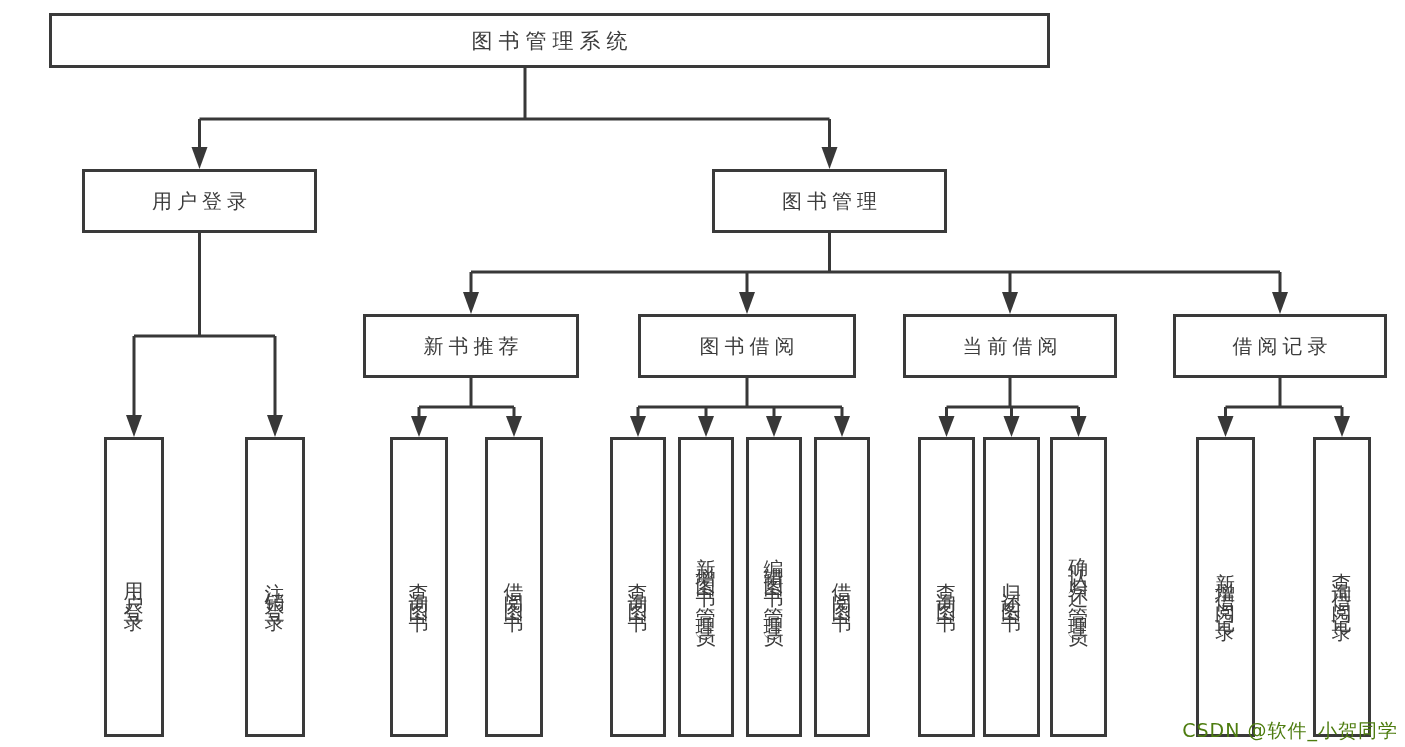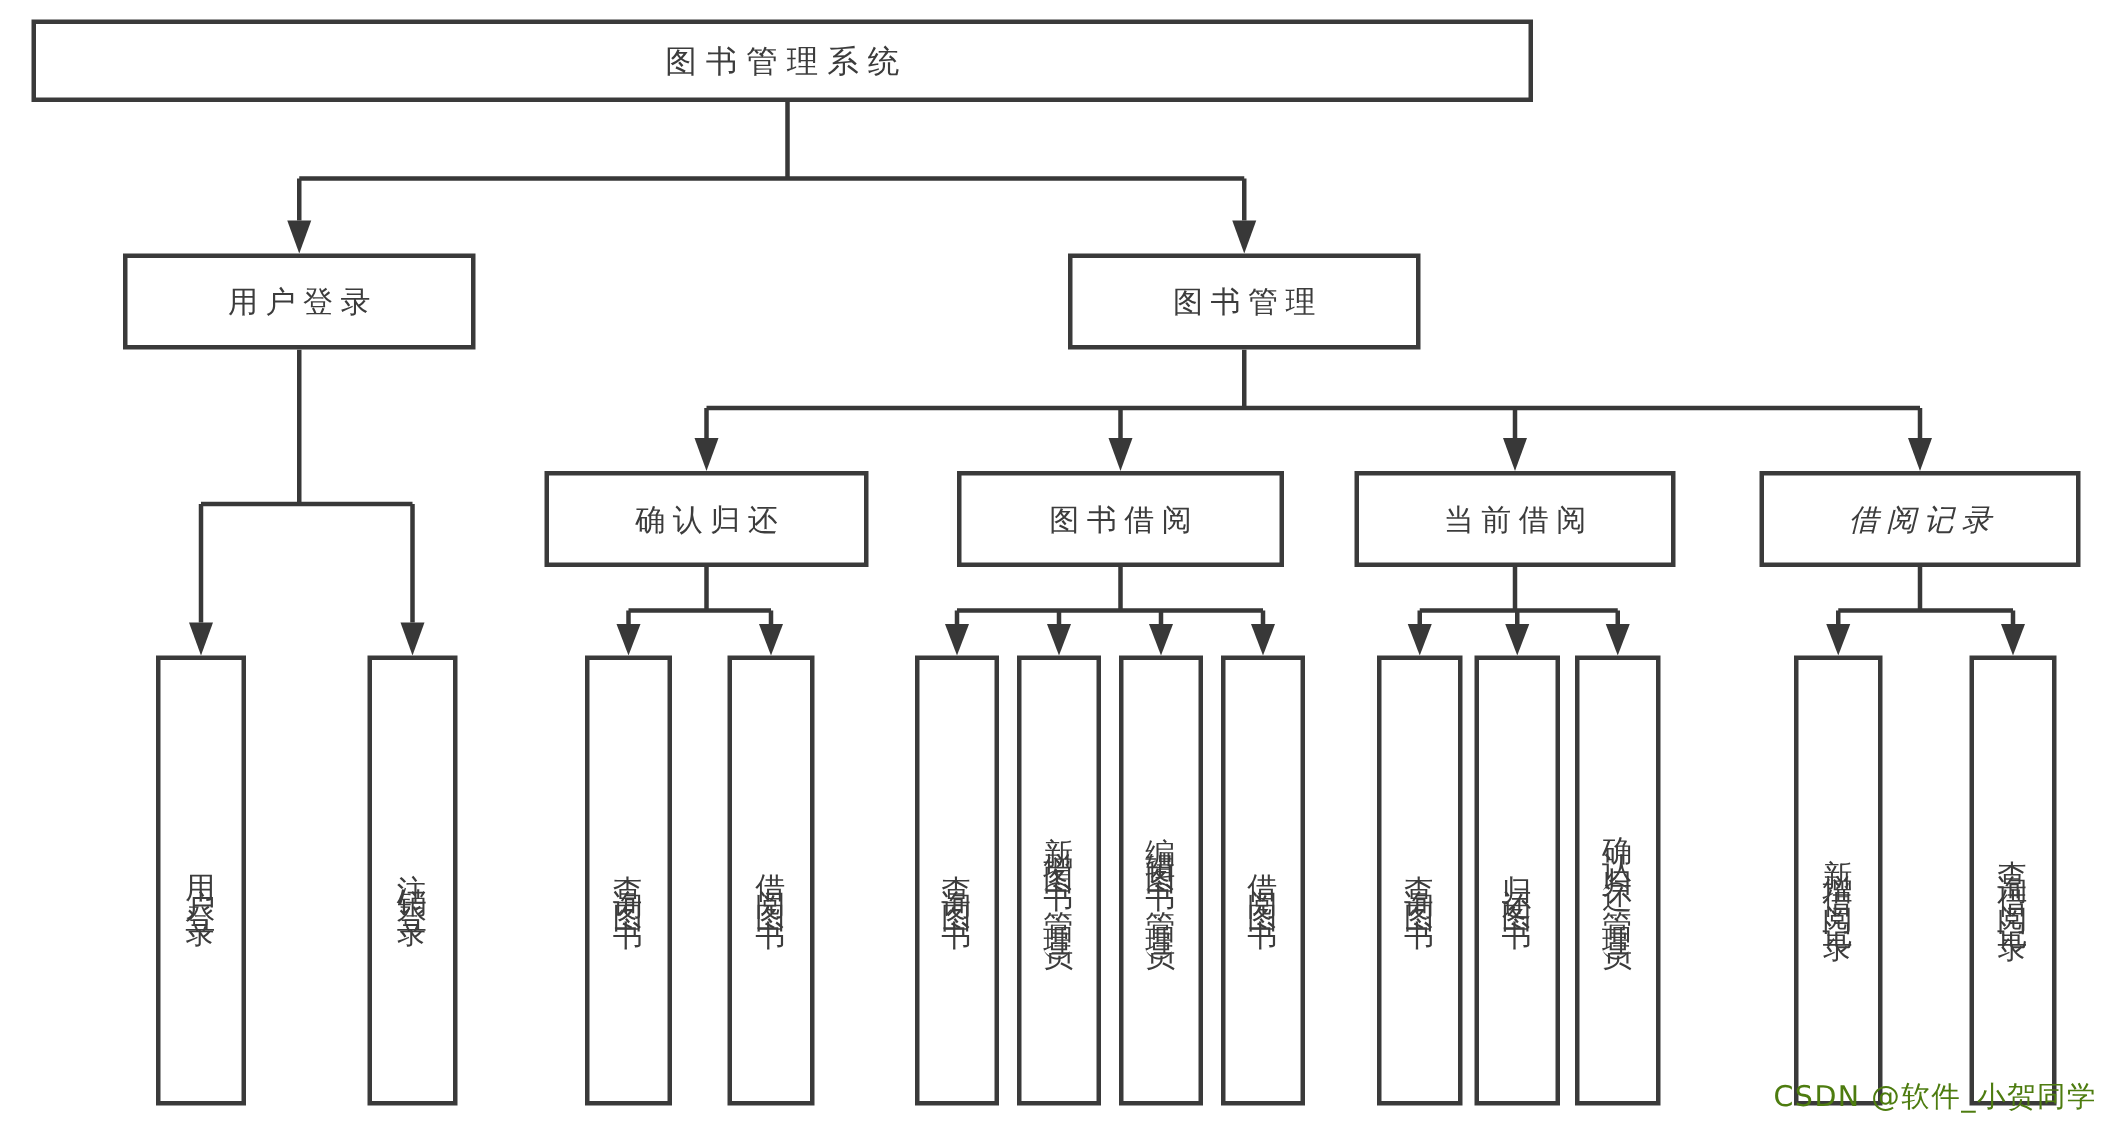--- a/index.html
+++ b/index.html
@@ -46,20 +46,21 @@
   .node-h {
     font-size: 20px;
     letter-spacing: 5px;
     text-indent: 5px;
     white-space: nowrap;
   }
   .node-root {
     font-size: 21px;
     letter-spacing: 6px;
     text-indent: 6px;
+    margin-left: 28px;
   }
   .node-v {
     font-size: 20px;
   }
   .node-v .v-label {
     writing-mode: vertical-rl;
     text-orientation: mixed;
     letter-spacing: 10px;
     line-height: 1;
   }
@@ -127,29 +128,29 @@
   </div>
 
   <div class="node node-h" style="left:82px; top:169px; width:235px; height:64px;">
     <span>用户登录</span>
   </div>
   <div class="node node-h" style="left:712px; top:169px; width:235px; height:64px;">
     <span>图书管理</span>
   </div>
 
   <div class="node node-h" style="left:363px; top:314px; width:216px; height:64px;">
-    <span>确认归还</span>
+    <span>新书推荐</span>
   </div>
   <div class="node node-h" style="left:903px; top:314px; width:214px; height:64px;">
     <span>当前借阅</span>
   </div>
   <div class="node node-h" style="left:638px; top:314px; width:218px; height:64px;">
     <span>图书借阅</span>
   </div>
-  <div class="node node-h" style="left:1173px; top:314px; width:214px; height:64px;font-style:italic;">
+  <div class="node node-h" style="left:1173px; top:314px; width:214px; height:64px;">
     <span>借阅记录</span>
   </div>
 
   <div class="node node-v" style="left:104px; top:437px; width:60px; height:300px;">
     <span class="v-label">用户登录</span>
   </div>
   <div class="node node-v" style="left:245px; top:437px; width:60px; height:300px;">
     <span class="v-label">注销登录</span>
   </div>
 

